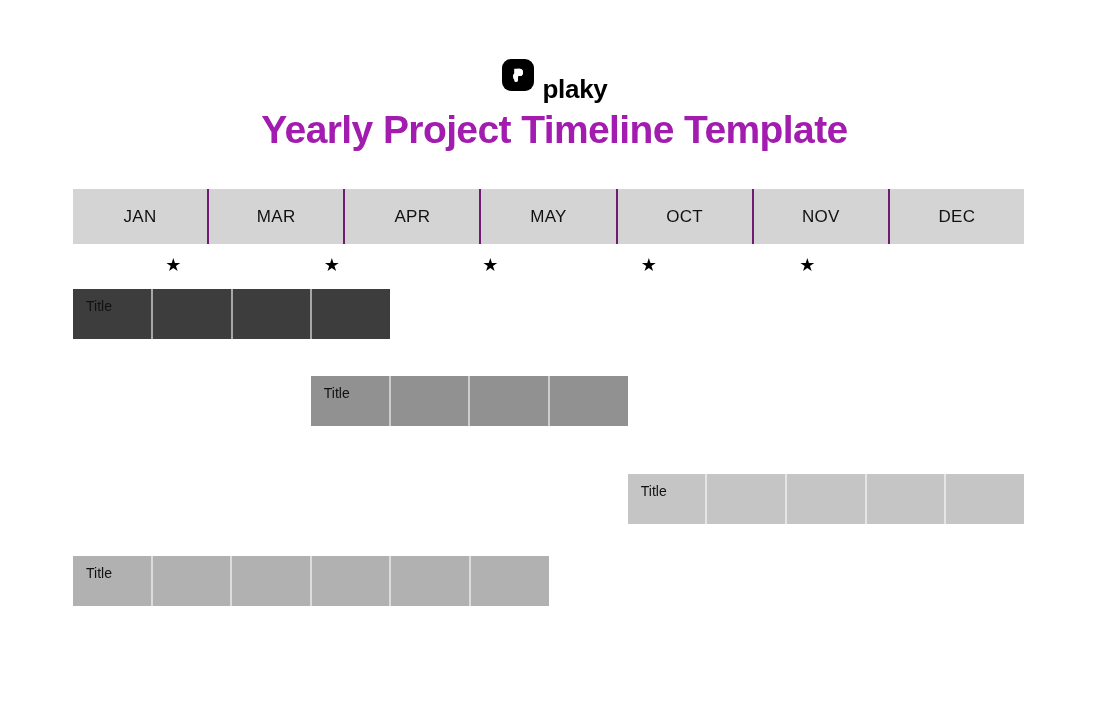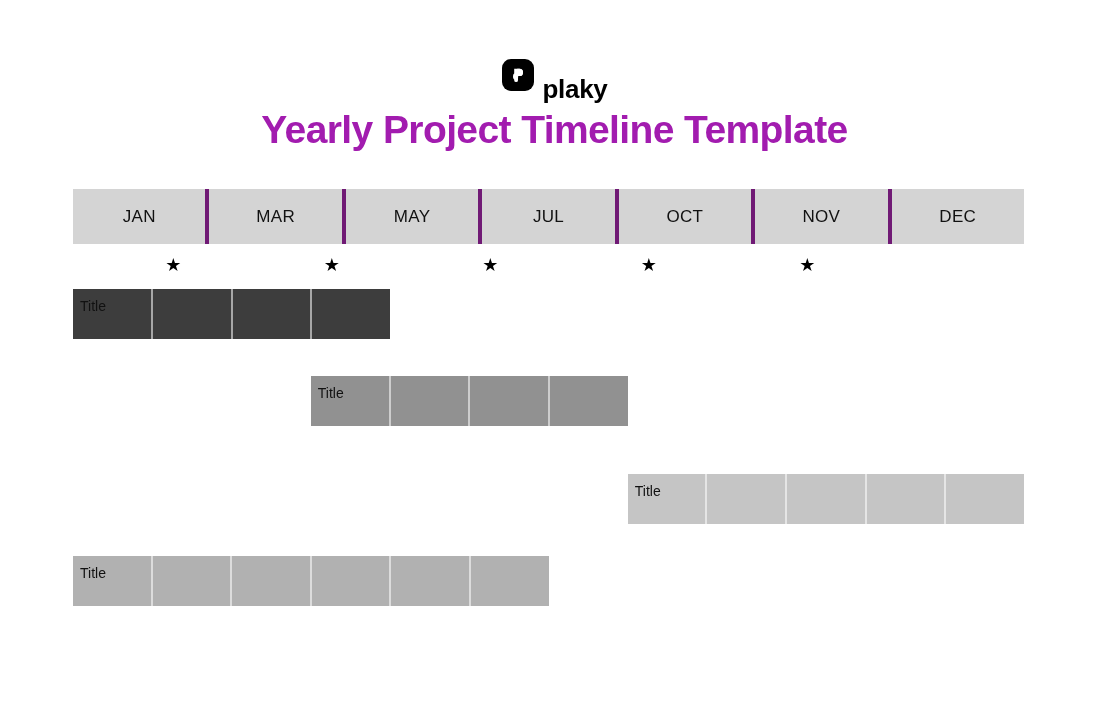--- a/index.html
+++ b/index.html
@@ -74,21 +74,21 @@
 
   .month-header {
     display: flex;
     width: 100%;
     height: 55px;
     background: #ffffff;
   }
   .month-cell {
     flex: 1 1 0;
     background: #d4d4d4;
-    border-right: 4px solid #701a75;
+    border-right: 2px solid #701a75;
     display: flex;
     align-items: center;
     justify-content: center;
     font-size: 17px;
     color: #111111;
     letter-spacing: 0.3px;
   }
   .month-cell:last-child { border-right: none; }
 
   .marker-row {
@@ -118,21 +118,21 @@
   .bar {
     position: absolute;
     display: flex;
     height: 50px;
   }
   .bar-seg {
     flex: 1 1 0;
     border-right: 2px solid rgba(255,255,255,0.55);
     display: flex;
     align-items: flex-start;
-    padding: 8px 0 0 7px;
+    padding: 8px 0 0 13px;
   }
   .bar-seg:last-child { border-right: none; }
   .bar-title {
     font-size: 14px;
     line-height: 18px;
     color: #111111;
     white-space: nowrap;
   }
   .bar-seg:not(:first-child) .bar-title { visibility: hidden; }
 </style>
@@ -153,22 +153,22 @@
     <span class="brand-name">plaky</span>
   </div>
 
   <div class="page-title">Yearly Project Timeline Template</div>
 
   <div class="timeline">
 
     <div class="month-header" id="month-header">
         <div class="month-cell">JAN</div>
         <div class="month-cell">MAR</div>
+        <div class="month-cell">APR</div>
         <div class="month-cell">MAY</div>
-        <div class="month-cell">JUL</div>
         <div class="month-cell">OCT</div>
         <div class="month-cell">NOV</div>
         <div class="month-cell">DEC</div>
       </div>
 
     <div class="marker-row" id="marker-row">
         <div class="marker-cell empty"></div>
         <div class="marker-cell">★</div>
         <div class="marker-cell empty"></div>
         <div class="marker-cell">★</div>

